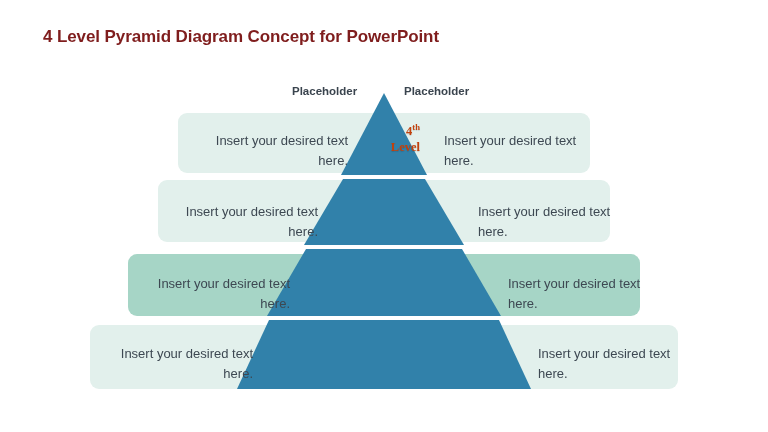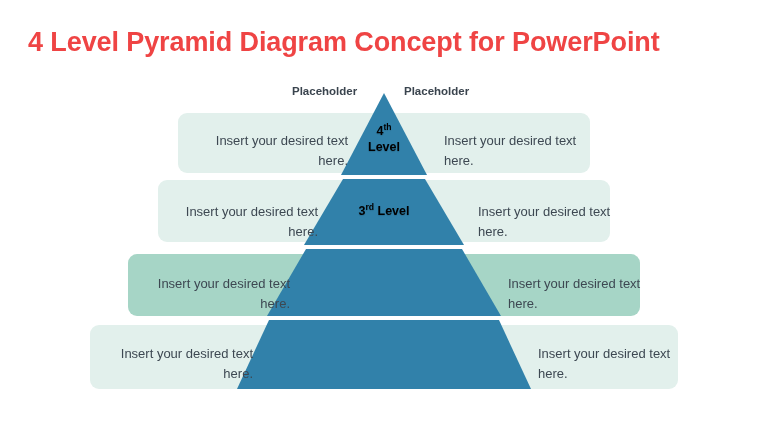--- a/index.html
+++ b/index.html
@@ -20,26 +20,26 @@
     position: absolute;
     left: 0; top: 0;
     width: 768px;
     height: 432px;
     background: #ffffff;
   }
 
   
   #slide-title {
     position: absolute;
-    left: 28px;
+    left: 43px;
     top: 27px;
     width: 700px;
-    font-size: 27px;
+    font-size: 17px;
     font-weight: 600;
-    color: #ef4444;
+    color: #7f1d1d;
     letter-spacing: -0.1px;
     white-space: nowrap;
   }
 
   
   .placeholder-label {
     position: absolute;
     top: 85px;
     font-size: 11.5px;
     font-weight: bold;
@@ -82,27 +82,28 @@
     font-size: 13px;
     line-height: 1.5;
     color: #3d4852;
   }
   .side-text.left  { text-align: right; }
   .side-text.right { text-align: left; }
 
   
   .level-caption {
     position: absolute;
-    color: #000000;
+    color: #c2410c;
     font-weight: bold;
     font-size: 12.5px;
-    text-align: center;
+    text-align: right;
     white-space: nowrap;
     line-height: 1.25;
     text-shadow: 0 1px 1px rgba(0,0,0,0.13);
+    font-family: Liberation Serif, serif;
   }
   .level-caption .ord {
     font-size: 8.6px;
     vertical-align: super;
     line-height: 0;
     font-weight: bold;
   }
   .level-caption.stacked { white-space: normal; }
 </style>
 </head>
@@ -134,24 +135,20 @@
       <polygon points="306,249 462,249 501,316 267,316" fill="#3181aa"></polygon>
 
       <polygon points="269,320 499,320 531,389 237,389" fill="#3181aa"></polygon>
     </svg>
 
     <div class="level-caption stacked" style="left:348px; top:124px; width:72px;">
       <span>4</span><span class="ord">th</span><br>
       <span>Level</span>
     </div>
 
-    <div class="level-caption" style="left:324px; top:204px; width:120px;">
-      <span>3</span><span class="ord">rd</span>
-      <span>Level</span>
-    </div>
 
 
 
     <div class="side-text left" style="left:200px; top:131px; width:148px;">Insert your desired text here.</div>
     <div class="side-text right" style="left:444px; top:131px; width:148px;">Insert your desired text here.</div>
 
     <div class="side-text left" style="left:170px; top:202px; width:148px;">Insert your desired text here.</div>
     <div class="side-text right" style="left:478px; top:202px; width:148px;">Insert your desired text here.</div>
 
     <div class="side-text left" style="left:142px; top:274px; width:148px;">Insert your desired text here.</div>

